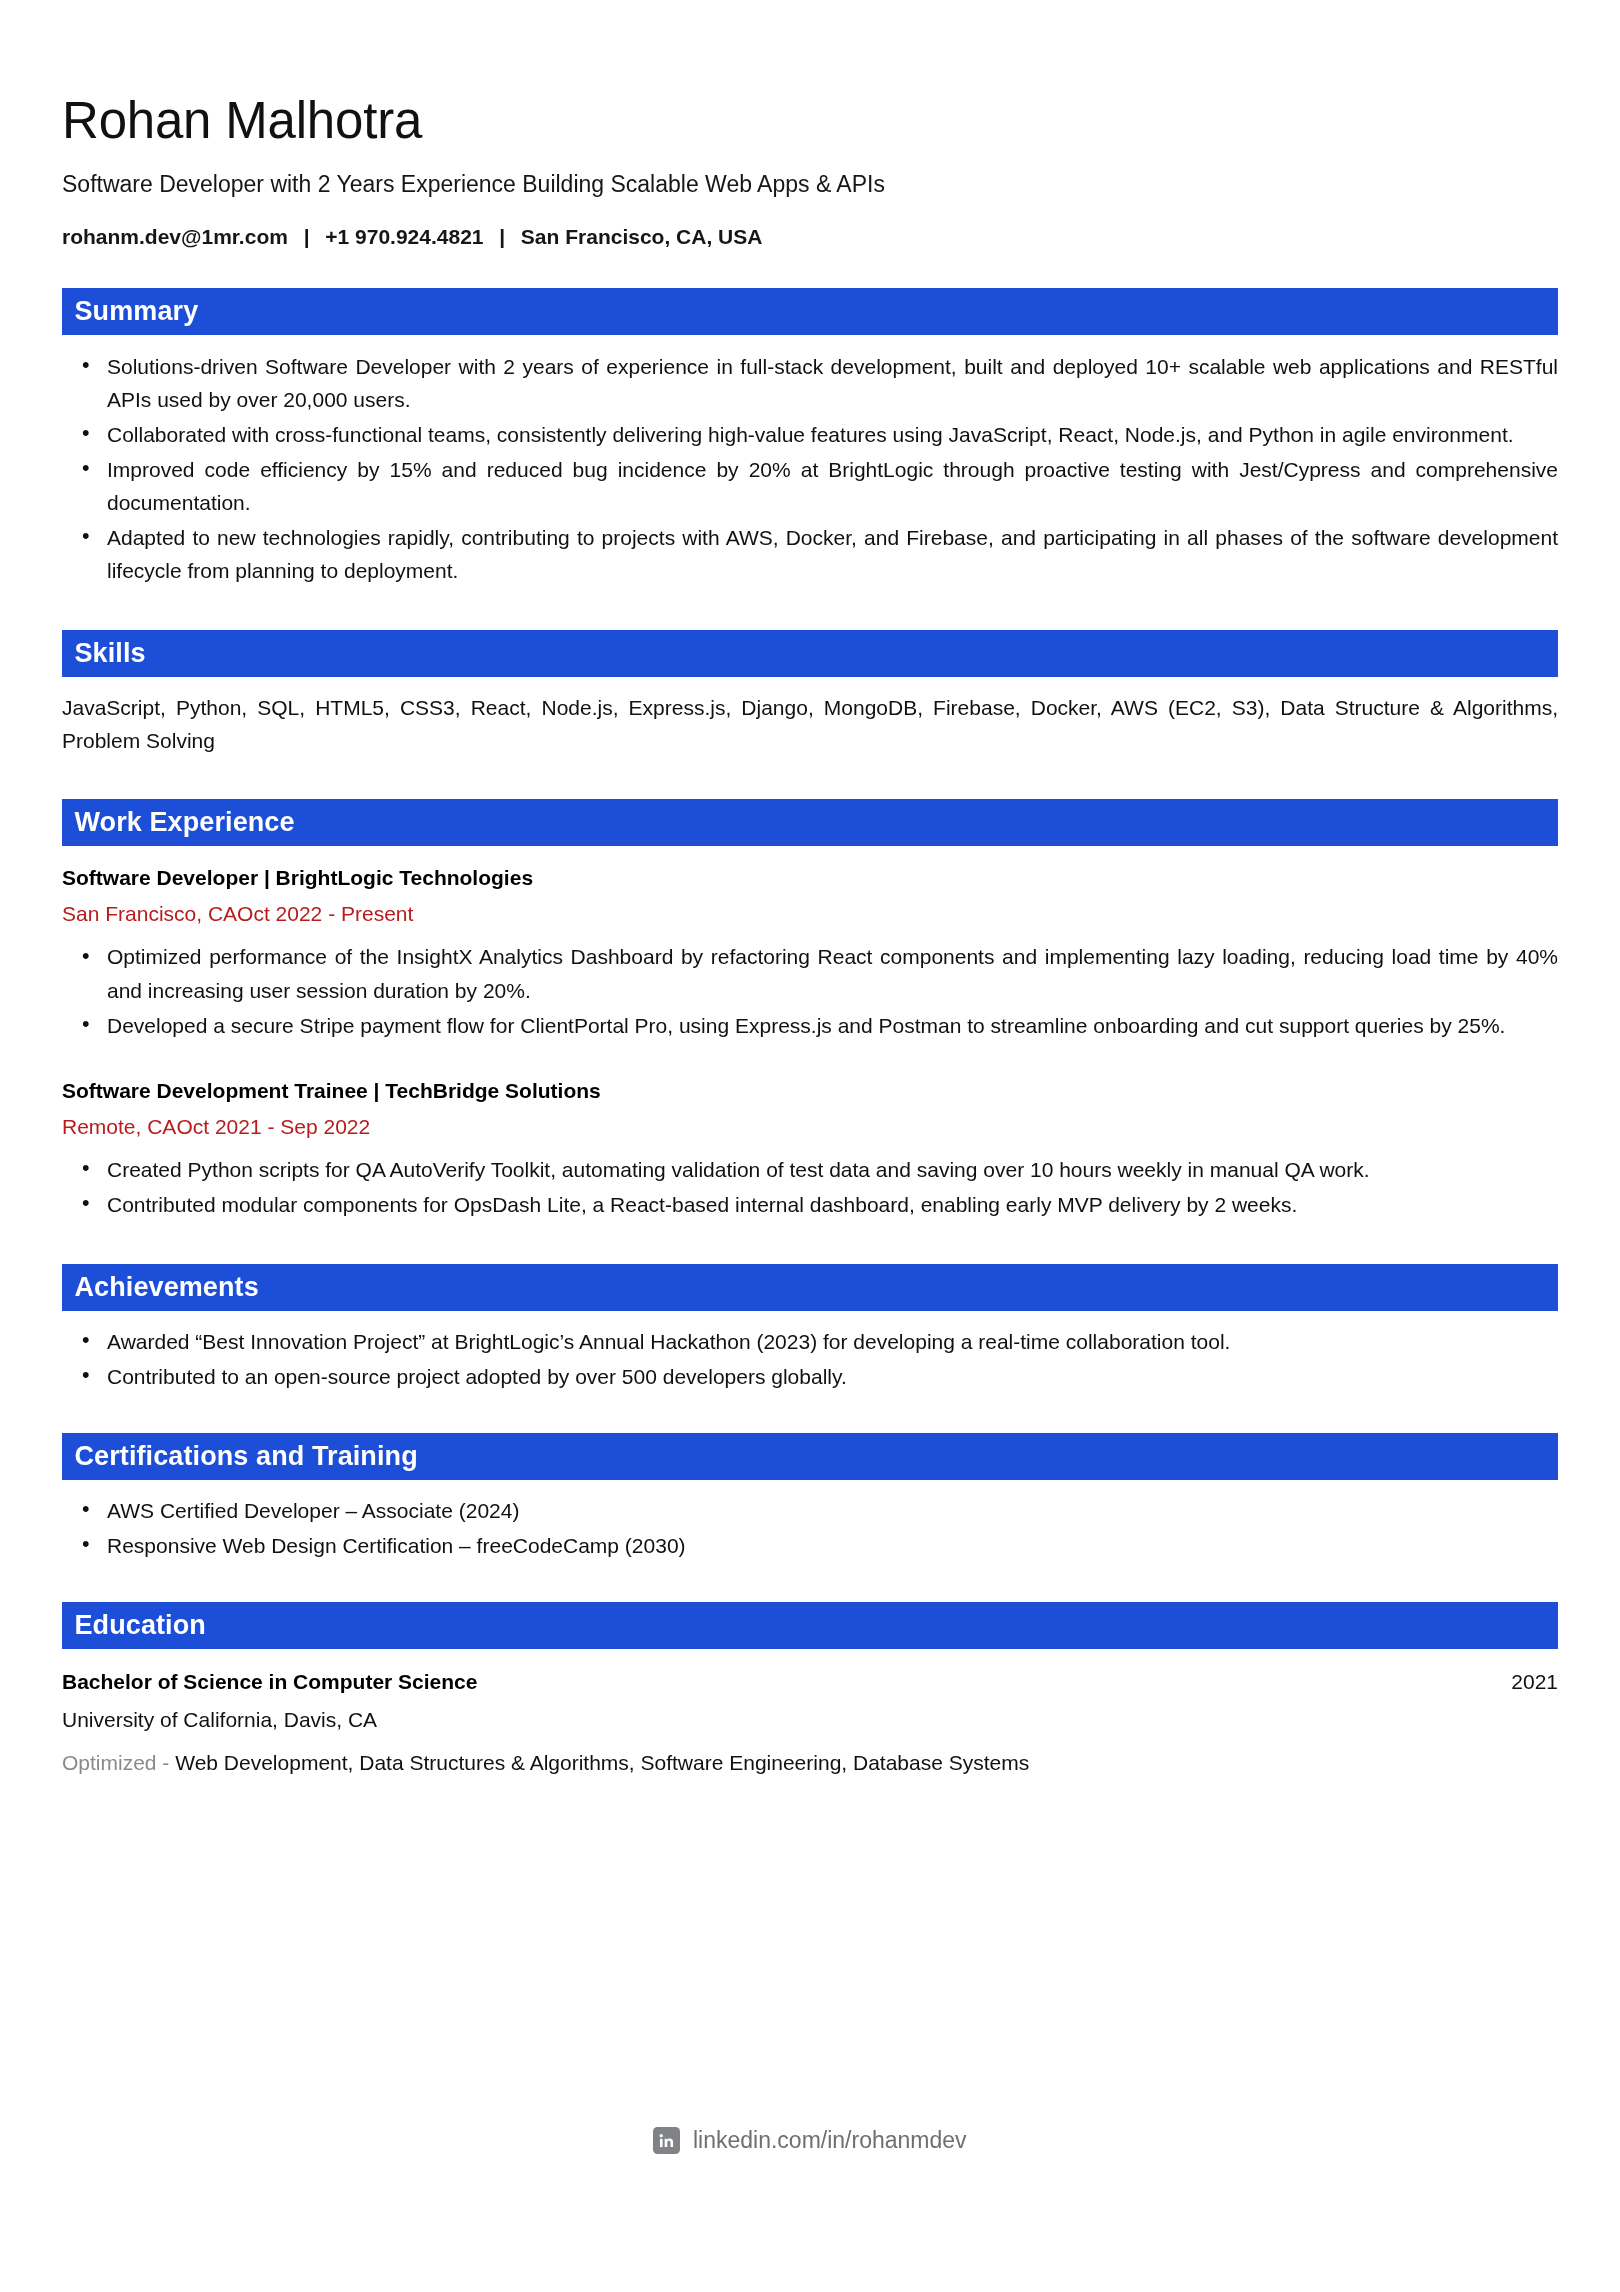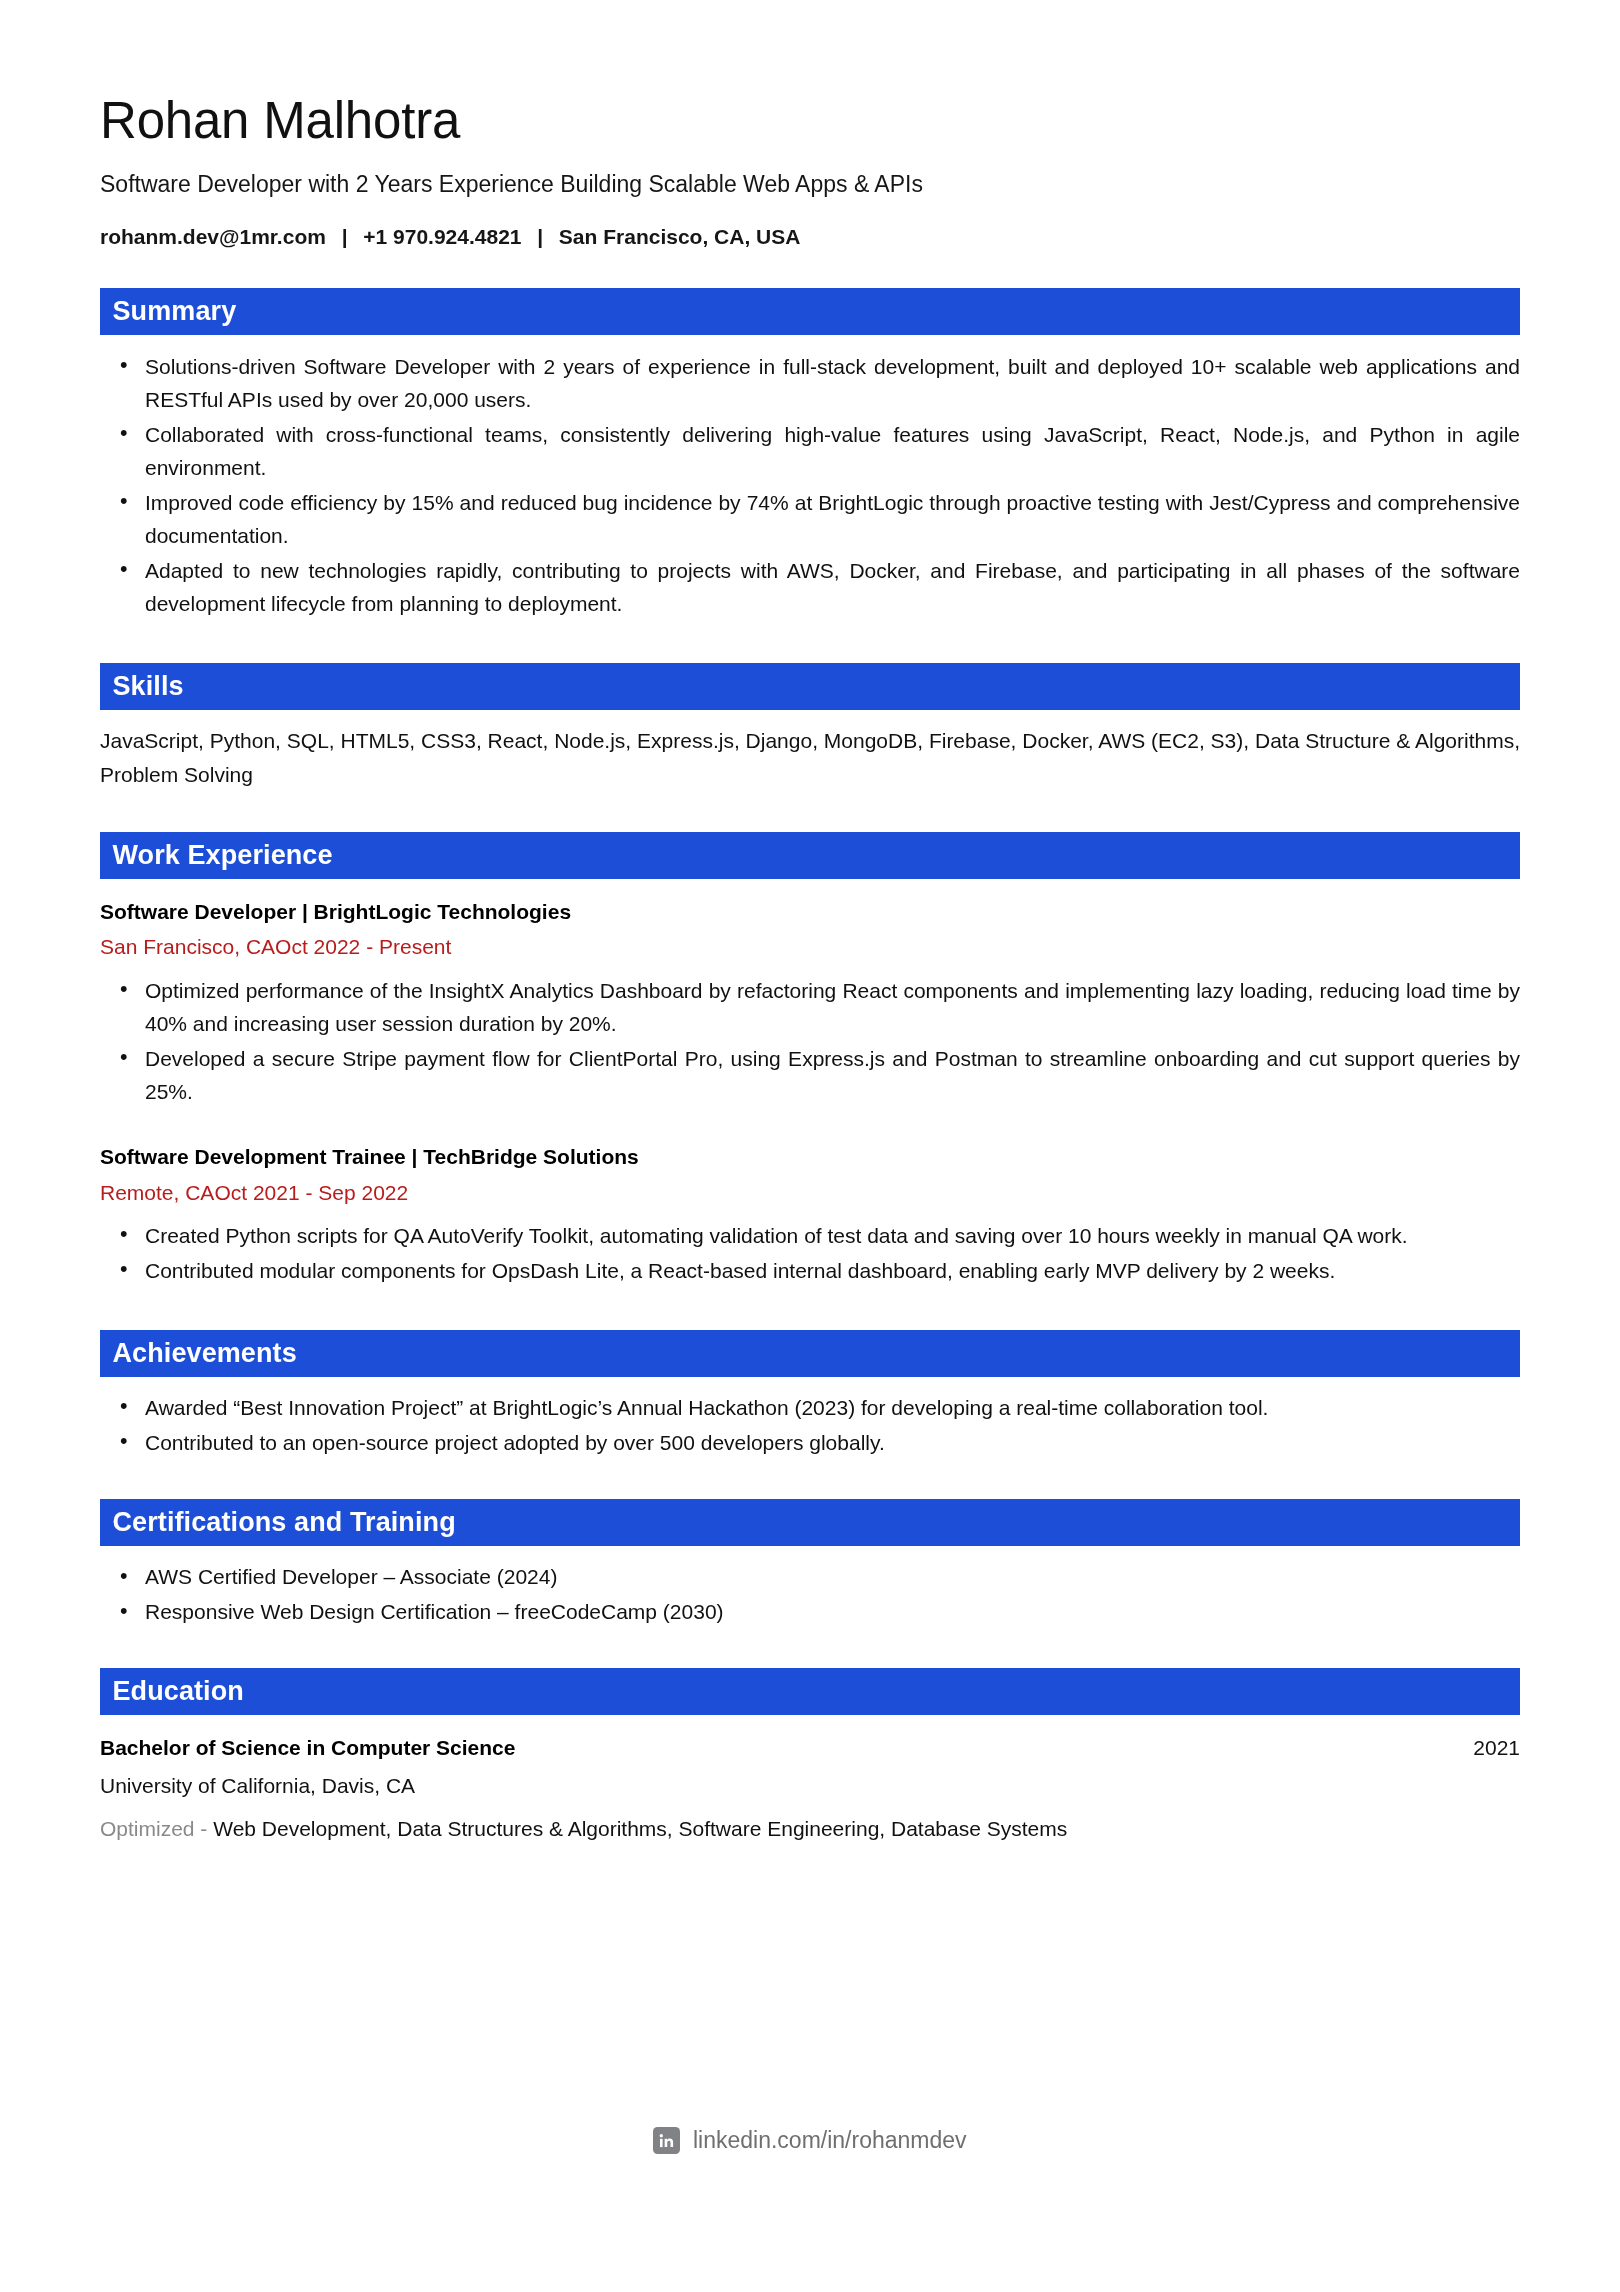--- a/index.html
+++ b/index.html
@@ -13,21 +13,21 @@
     font-family: "Liberation Sans", sans-serif;
     color: #000000;
     -webkit-font-smoothing: antialiased;
   }
 
   .page {
     position: relative;
     width: 1620px;
     height: 2280px;
     box-sizing: border-box;
-    padding: 0 100px;
+    padding: 0 62px;
     background: #ffffff;
     overflow: hidden;
   }
 
   
   .header {
     padding-top: 94px;
   }
   .name {
     font-size: 51px;
@@ -229,21 +229,21 @@
   <div class="gap-md"></div>
 
   <div class="section">
     <div class="section-bar">
       <span class="section-bar-title">Summary</span>
     </div>
     <div class="section-body">
       <ul class="bullets">
         <li>Solutions-driven Software Developer with 2 years of experience in full-stack development, built and deployed 10+ scalable web applications and RESTful APIs used by over 20,000 users.</li>
         <li>Collaborated with cross-functional teams, consistently delivering high-value features using JavaScript, React, Node.js, and Python in agile environment.</li>
-        <li>Improved code efficiency by 15% and reduced bug incidence by 74% at BrightLogic through proactive testing with Jest/Cypress and comprehensive documentation.</li>
+        <li>Improved code efficiency by 15% and reduced bug incidence by 20% at BrightLogic through proactive testing with Jest/Cypress and comprehensive documentation.</li>
         <li>Adapted to new technologies rapidly, contributing to projects with AWS, Docker, and Firebase, and participating in all phases of the software development lifecycle from planning to deployment.</li>
       </ul>
     </div>
   </div>
 
   <div class="gap-lg"></div>
 
   <div class="section">
     <div class="section-bar">
       <span class="section-bar-title">Skills</span>

